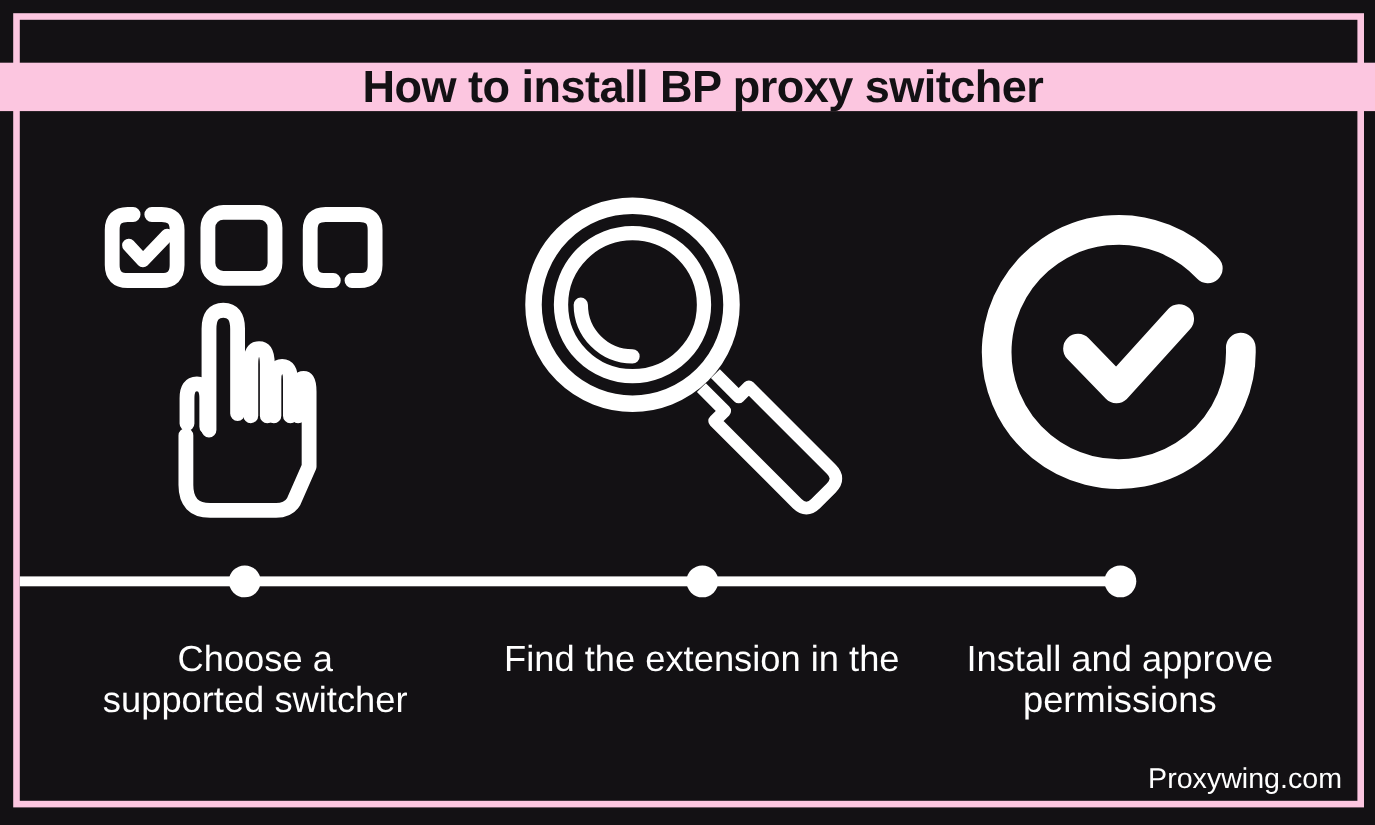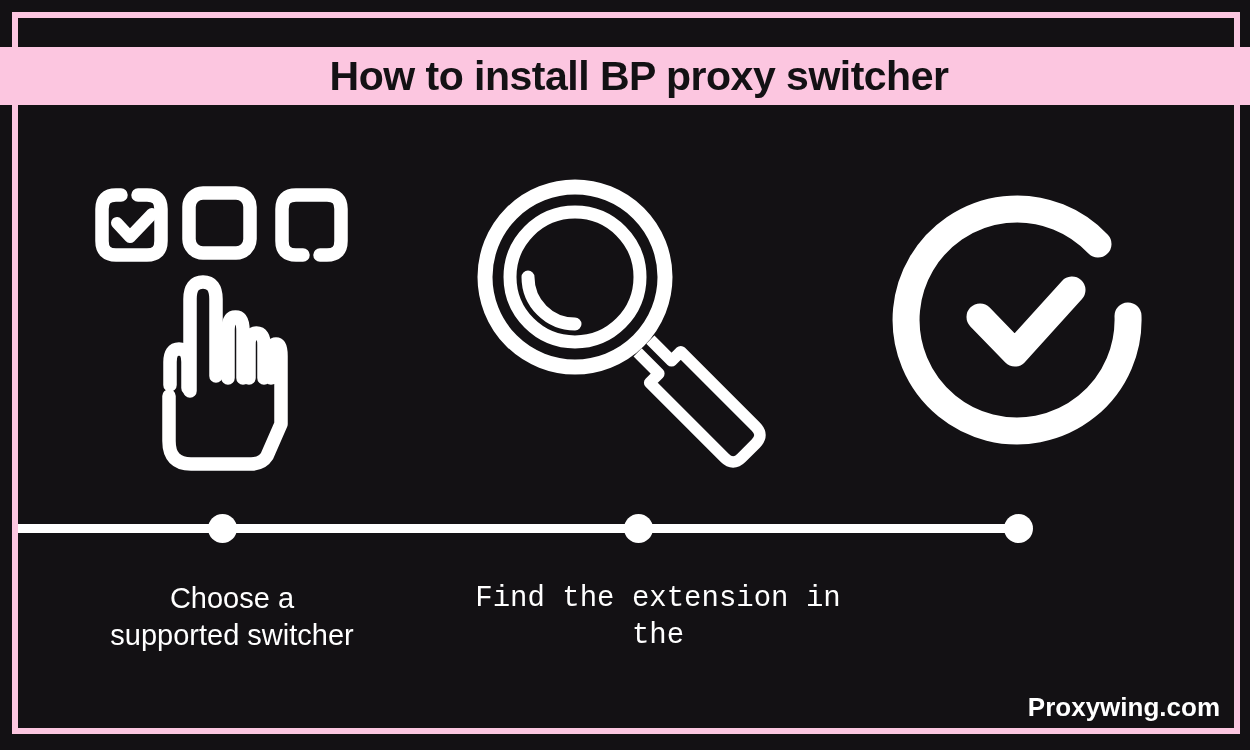--- a/index.html
+++ b/index.html
@@ -11,21 +11,21 @@
     background:var(--bg,#131114);
   }
   .frame{
     position:absolute;
     left:12px;top:12px;right:10px;bottom:16px;
     border:6px solid var(--pink,#fcc6e0);
     box-sizing:border-box;
   }
   .header-band{
     position:absolute;
-    left:0;right:0;top:47px;height:58px;
+    left:0;right:0;top:57px;height:44px;
     background:var(--pink,#fcc6e0);
     display:flex;align-items:center;justify-content:center;
     z-index:2;
     padding-left:28px;
   }
   .title{
     color:var(--title,#131114);
     font-size:41px;
     font-weight:700;
     letter-spacing:-0.5px;
@@ -44,31 +44,31 @@
     width:29px;height:29px;border-radius:50%;
     background:var(--white,#fff);
   }
   .dot-1{left:208px;}
   .dot-2{left:624px;}
   .dot-3{left:1004px;}
   .step-label{
     position:absolute;top:580px;
     width:420px;
     color:var(--white,#fff);
-    font-size:29px;line-height:37px;
+    font-size:33px;line-height:37px;
     text-align:center;
   }
   .label-1{left:22px;}
-  .label-2{left:448px;font-family:Liberation Mono, monospace;}
+  .label-2{left:428px;}
   .label-3{left:808px;}
   .footer-brand{
     position:absolute;
     right:30px;top:692px;
     color:var(--white,#fff);
-    font-size:26px;font-weight:700;margin-left:32px;
+    font-size:26px;font-weight:400;margin-left:32px;
   }
 </style>
 </head>
 <body>
 
 <div id="canvas" style="--bg: #131114; --pink: #fcc6e0; --title: #131114; --white: #ffffff;">
 
   <div class="frame"></div>
 
   <div class="header-band">
@@ -116,16 +116,20 @@
   <div class="timeline-dot dot-2"></div>
   <div class="timeline-dot dot-3"></div>
 
   <div class="step-label label-1">
     <div>Choose a</div>
     <div>supported switcher</div>
   </div>
   <div class="step-label label-2">
     <div>Find the extension in the</div>
   </div>
+  <div class="step-label label-3">
+    <div>Install and approve</div>
+    <div>permissions</div>
+  </div>
 
   <div class="footer-brand">Proxywing.com</div>
 
 </div>
 
 </body></html>

